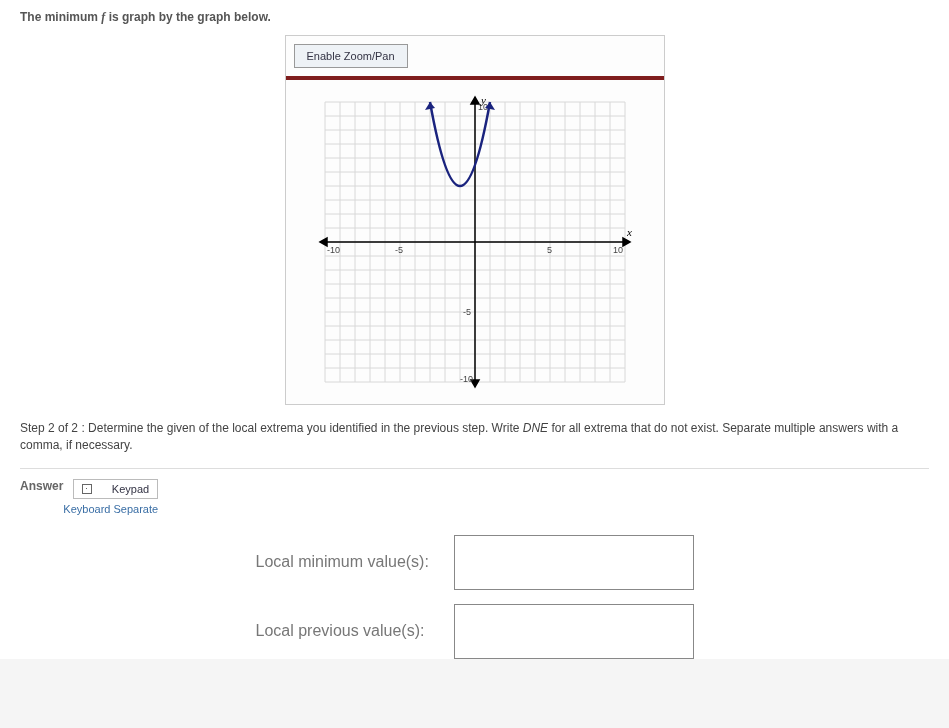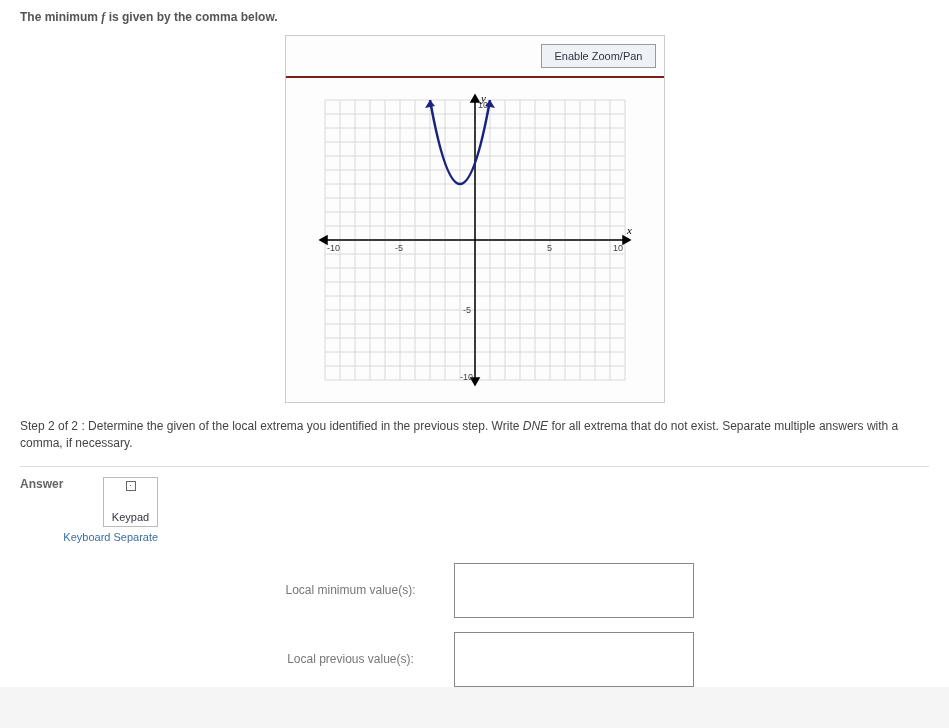--- a/index.html
+++ b/index.html
@@ -31,23 +31,23 @@
       font-family: serif;
     }
     .graph-container {
       width: 380px;
       margin: 0 auto 15px auto;
       border: 1px solid #ccc;
       background: #fdfdfd;
     }
     .graph-toolbar {
       display: flex;
-      justify-content: flex-end;
+      justify-content: flex-start;
       padding: 8px;
-      border-bottom: 2px solid #7f1d1d;
+      border-bottom: 4px solid #7f1d1d;
     }
     .zoom-btn {
       border: 1px solid #999;
       background: #eef2f6;
       color: #334;
       font-size: 11px;
       padding: 5px 12px;
       cursor: pointer;
     }
     .graph-area {
@@ -91,42 +91,41 @@
     .keypad-btn {
       border: 1px solid #bbb;
       background: #fff;
       padding: 3px 8px;
       font-size: 11px;
       color: #334;
       display: inline-flex;
       align-items: center;
       gap: 20px;
       cursor: pointer;
-      flex-direction: column;
     }
     .kb-shortcuts {
       margin-top: 4px;
       color: #3a6ea5;
     }
     .inputs-area {
       margin-top: 20px;
       display: flex;
       flex-direction: column;
       align-items: center;
       gap: 14px;
     }
     .input-row {
       display: flex;
       align-items: center;
       gap: 8px;
     }
     .field-label {
-      font-size: 12px;
+      font-size: 16px;
       color: #777;
-      text-align: center;
+      text-align: left;
       width: 190px;
     }
     .value-input {
       width: 240px;
       height: 55px;
       border: 1px solid #888;
       background: #fff;
       font-size: 13px;
       padding: 4px 6px;
     }
@@ -147,21 +146,21 @@
       background:
         radial-gradient(circle, #666 0.5px, transparent 0.6px) 0 0/3px 3px;
     }
   </style>
 </head>
 <body>
 
 <div class="content">
 
   <p class="prompt-text">
-    <span>The minimum </span><em>f</em><span> is given by the comma below.</span>
+    <span>The minimum </span><em>f</em><span> is graph by the graph below.</span>
   </p>
 
   <div class="graph-container">
     <div class="graph-toolbar">
       <button class="zoom-btn">Enable Zoom/Pan</button>
     </div>
     <div class="graph-area">
       <svg width="320" height="300" viewBox="0 0 320 300">
 
         <g stroke="#d8d8d8" stroke-width="1">

